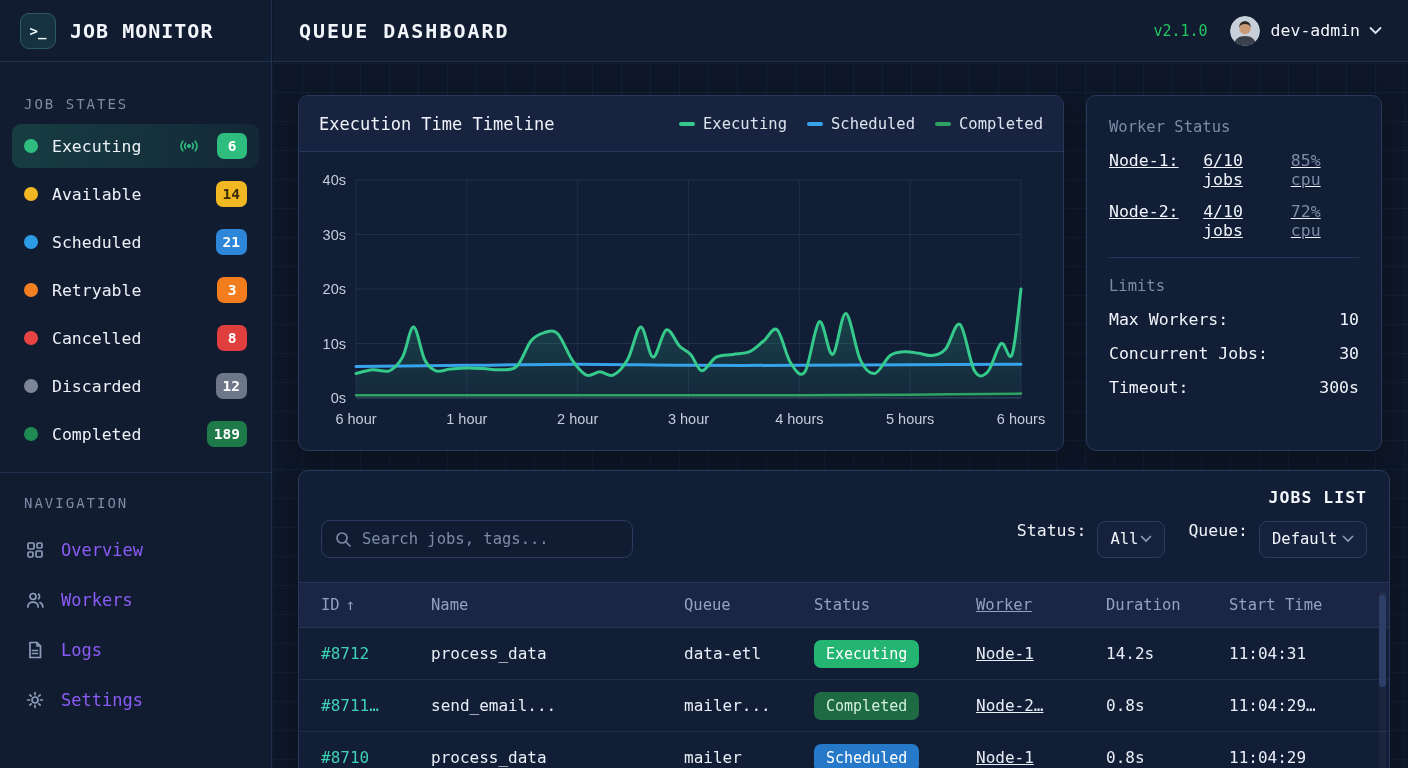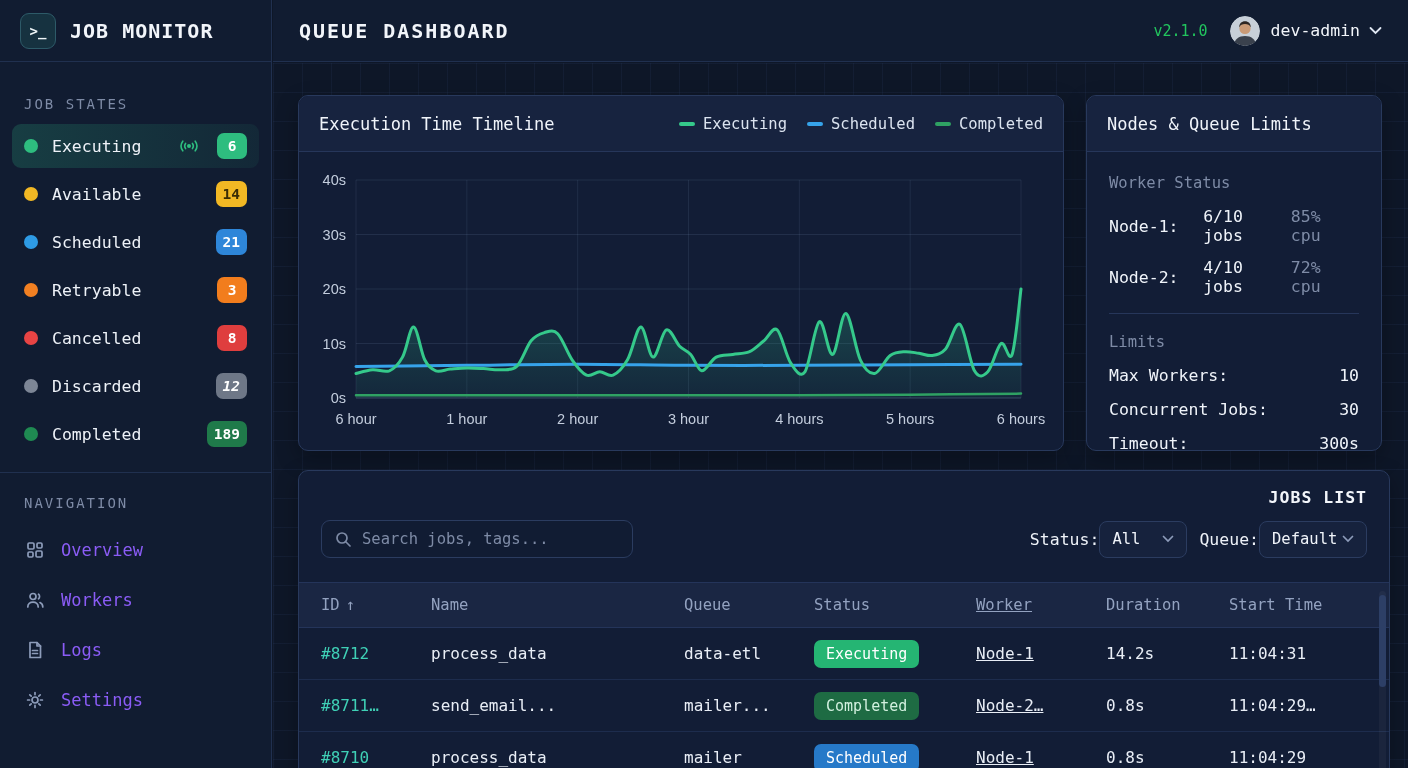--- a/index.html
+++ b/index.html
@@ -57,42 +57,42 @@
   .panel-title { font-size:17px; color:#f0f4fa; }
   .chart-panel { left:25px; top:32px; width:766px; height:356px; }
   .legend { margin-left:auto; display:flex; gap:20px; align-items:center; }
   .legend-item { display:flex; align-items:center; gap:8px; font-size:15.5px; color:#dbe3ef; }
   .legend-swatch { width:16px; height:4px; border-radius:2px; }
   .chart-body { position:absolute; left:0; top:56px; width:764px; height:298px; }
   
   .limits-panel { left:813px; top:32px; width:296px; height:356px; }
   .limits-body { padding:22px 22px 0; }
   .subhead { font-size:15.5px; color:#7e8ba6; margin-bottom:15px; }
-  .node-line { display:flex; align-items:center; font-size:16.5px; margin-bottom:13px; color:#f0f4fa; }
+  .node-line { display:flex; align-items:flex-start; font-size:16.5px; margin-bottom:13px; color:#f0f4fa;text-decoration:underline; }
   .node-name { width:96px; }
   .node-cpu { margin-left:auto; color:#7e8ba6; }
   .hr { border-top:1px solid #26365a; margin:17px 0 19px; }
   .limit-line { display:flex; justify-content:space-between; font-size:16.5px;
     margin-bottom:15px; color:#f0f4fa; }
   
   .jobs-panel { left:25px; top:407px; width:1092px; height:372px; }
   .jobs-head { padding:17px 22px 0; }
   .jobs-title { font-size:16.5px; font-weight:bold; letter-spacing:1px; color:#f2f5fa;text-align:right; }
   .jobs-controls { display:flex; align-items:center; margin-top:13px; }
   .search-box { width:312px; height:38px; border:1px solid #2b3c60; border-radius:9px;
     background:#111c33; display:flex; align-items:center; gap:10px; padding:4px 13px; }
   .search-box input { background:transparent; border:none; outline:none; flex:1;
     font-family:"DejaVu Sans Mono",monospace; font-size:15.5px; color:#dfe6f2; }
   .search-box input::placeholder { color:#7e8ba6; }
-  .filters { margin-left:auto; display:flex; align-items:center; }
+  .filters { margin-left:auto; display:flex; align-items:flex-start; gap:11px; }
   .filter-label { font-size:16.5px; color:#eef2f8; }
   .select { height:37px; border:1px solid #2b3c60; border-radius:8px; background:#16223d;
     display:flex; align-items:center; justify-content:space-between; padding:0 12px;
     font-size:15.5px; color:#f0f4fa; cursor:pointer; }
-  .select.w-status { width:88px; margin-right:12px; }
+  .select.w-status { width:68px; margin-right:12px; }
   .select.w-queue { width:108px; }
   .table { margin-top:24px; }
   .thead { height:46px; background:#1a2643; display:flex; align-items:center;
     border-top:1px solid #24345a; border-bottom:1px solid #24345a;
     color:#93a2c0; font-size:15.5px; padding:0 22px; }
   .trow { height:52px; display:flex; align-items:center; padding:0 22px;
     border-bottom:1px solid #1d2c4d; font-size:16px; color:#e9eef6; }
   .c0{width:110px;} .c1{width:253px;} .c2{width:130px;} .c3{width:162px;}
   .c4{width:130px;text-decoration:underline;} .c5{width:123px;} .c6{flex:1;}
   .cell-id { color:#3fd0b6; }
@@ -144,21 +144,21 @@
       <span class="state-badge" style="background: rgb(242, 125, 29); color: rgb(255, 255, 255);">3</span>
     </div>
     <div class="state-item">
       <span class="dot" style="background: rgb(232, 68, 68);"></span>
       <span class="state-label">Cancelled</span>
       <span class="state-badge" style="background: rgb(223, 62, 62); color: rgb(255, 255, 255);">8</span>
     </div>
     <div class="state-item">
       <span class="dot" style="background: rgb(125, 134, 150);"></span>
       <span class="state-label">Discarded</span>
-      <span class="state-badge" style="background: rgb(110, 119, 135); color: rgb(255, 255, 255); font-style: italic;">12</span>
+      <span class="state-badge" style="background: rgb(110, 119, 135); color: rgb(255, 255, 255);">12</span>
     </div>
     <div class="state-item">
       <span class="dot" style="background: rgb(31, 138, 82);"></span>
       <span class="state-label">Completed</span>
       <span class="state-badge" style="background: rgb(31, 122, 74); color: rgb(255, 255, 255);">189</span>
     </div>
   </div>
 
   <div class="side-divider"></div>
 
@@ -280,23 +280,20 @@
           <text x="722" y="272" text-anchor="middle" fill="#c3cddd" font-size="14.5" font-family="Liberation Sans, sans-serif">6 hours</text>
           <path d="M57 221.475C59.8,220.8 68.1,218.1 73.6 217.7C79.2,217.2 85.3,220.8 90.3 218.8C95.2,216.7 99.5,212.4 103.5 205.1C107.6,197.9 110.9,174.7 114.6 175.1C118.3,175.6 122.0,200.6 125.7 207.8C129.4,215.1 132.6,217.2 136.8 218.8C141.0,220.3 146.0,217.6 151.2 217.1C156.4,216.7 162.3,216.1 167.8 216.0C173.4,215.9 178.9,216.3 184.5 216.6C190.0,216.8 195.5,218.0 201.1 217.7C206.6,217.3 212.5,219.2 217.7 214.4C222.9,209.6 227.5,194.4 232.1 188.8C236.7,183.1 241.0,181.8 245.4 180.6C249.8,179.4 254.1,177.1 258.7 181.7C263.3,186.2 268.3,200.9 273.1 207.8C277.9,214.8 282.9,221.1 287.5 223.1C292.2,225.1 296.4,219.8 300.8 219.8C305.3,219.8 309.5,225.1 314.1 223.1C318.8,221.1 323.9,215.8 328.5 207.8C333.2,199.9 337.6,175.6 341.8 175.1C346.1,174.7 349.8,204.7 354.0 205.1C358.3,205.6 362.9,179.7 367.3 177.9C371.8,176.1 376.6,190.1 380.6 194.2C384.7,198.3 388.0,198.3 391.7 202.4C395.4,206.5 398.6,218.3 402.8 218.8C407.0,219.2 412.0,207.8 417.2 205.1C422.4,202.4 428.3,203.3 433.8 202.4C439.4,201.5 445.3,201.9 450.5 199.7C455.6,197.4 460.2,192.4 464.9 188.8C469.5,185.1 473.7,174.2 478.2 177.9C482.6,181.5 486.8,203.6 491.5 210.6C496.1,217.6 501.1,226.7 505.9 219.8C510.7,213.0 515.7,172.6 520.3 169.7C524.9,166.8 529.1,203.8 533.6 202.4C538.0,201.0 542.3,160.6 546.9 161.5C551.5,162.4 556.5,197.9 561.3 207.8C566.1,217.8 570.7,222.2 575.7 221.5C580.7,220.7 586.2,207.1 591.2 203.5C596.2,199.9 600.8,200.0 605.6 199.7C610.4,199.3 615.4,200.7 620.0 201.3C624.7,201.9 628.9,204.2 633.3 203.5C637.8,202.8 642.0,202.1 646.6 196.9C651.3,191.8 656.2,168.8 661.0 172.4C665.8,176.1 670.8,210.8 675.5 218.8C680.1,226.7 684.3,224.4 688.8 219.8C693.2,215.3 698.0,194.4 702.1 191.5C706.1,188.6 709.8,211.5 713.1 202.4C716.5,193.3 720.5,147.9 722.0 137.0L722 246 L57 246 Z" fill="url(#areaFill)" stroke="none"></path>
           <path d="M57 214.39C75.5,214.2 130.9,213.7 167.8 213.3C204.8,212.9 241.7,212.2 278.7 212.2C315.6,212.2 352.6,213.1 389.5 213.3C426.4,213.5 463.4,213.4 500.3 213.3C537.3,213.2 574.2,212.9 611.2 212.8C648.1,212.6 703.5,212.3 722.0 212.2" fill="none" stroke="#36a3ea" stroke-width="3" stroke-linecap="round" stroke-linejoin="round"></path>
           <path d="M57 243.275C75.5,243.3 130.9,243.3 167.8 243.3C204.8,243.3 241.7,243.3 278.7 243.3C315.6,243.3 352.6,243.3 389.5 243.3C426.4,243.3 463.4,243.4 500.3 243.3C537.3,243.2 574.2,243.0 611.2 242.7C648.1,242.5 703.5,241.8 722.0 241.6" fill="none" stroke="#2fa163" stroke-width="2.5" stroke-linecap="round" stroke-linejoin="round"></path>
           <path d="M57 221.475C59.8,220.8 68.1,218.1 73.6 217.7C79.2,217.2 85.3,220.8 90.3 218.8C95.2,216.7 99.5,212.4 103.5 205.1C107.6,197.9 110.9,174.7 114.6 175.1C118.3,175.6 122.0,200.6 125.7 207.8C129.4,215.1 132.6,217.2 136.8 218.8C141.0,220.3 146.0,217.6 151.2 217.1C156.4,216.7 162.3,216.1 167.8 216.0C173.4,215.9 178.9,216.3 184.5 216.6C190.0,216.8 195.5,218.0 201.1 217.7C206.6,217.3 212.5,219.2 217.7 214.4C222.9,209.6 227.5,194.4 232.1 188.8C236.7,183.1 241.0,181.8 245.4 180.6C249.8,179.4 254.1,177.1 258.7 181.7C263.3,186.2 268.3,200.9 273.1 207.8C277.9,214.8 282.9,221.1 287.5 223.1C292.2,225.1 296.4,219.8 300.8 219.8C305.3,219.8 309.5,225.1 314.1 223.1C318.8,221.1 323.9,215.8 328.5 207.8C333.2,199.9 337.6,175.6 341.8 175.1C346.1,174.7 349.8,204.7 354.0 205.1C358.3,205.6 362.9,179.7 367.3 177.9C371.8,176.1 376.6,190.1 380.6 194.2C384.7,198.3 388.0,198.3 391.7 202.4C395.4,206.5 398.6,218.3 402.8 218.8C407.0,219.2 412.0,207.8 417.2 205.1C422.4,202.4 428.3,203.3 433.8 202.4C439.4,201.5 445.3,201.9 450.5 199.7C455.6,197.4 460.2,192.4 464.9 188.8C469.5,185.1 473.7,174.2 478.2 177.9C482.6,181.5 486.8,203.6 491.5 210.6C496.1,217.6 501.1,226.7 505.9 219.8C510.7,213.0 515.7,172.6 520.3 169.7C524.9,166.8 529.1,203.8 533.6 202.4C538.0,201.0 542.3,160.6 546.9 161.5C551.5,162.4 556.5,197.9 561.3 207.8C566.1,217.8 570.7,222.2 575.7 221.5C580.7,220.7 586.2,207.1 591.2 203.5C596.2,199.9 600.8,200.0 605.6 199.7C610.4,199.3 615.4,200.7 620.0 201.3C624.7,201.9 628.9,204.2 633.3 203.5C637.8,202.8 642.0,202.1 646.6 196.9C651.3,191.8 656.2,168.8 661.0 172.4C665.8,176.1 670.8,210.8 675.5 218.8C680.1,226.7 684.3,224.4 688.8 219.8C693.2,215.3 698.0,194.4 702.1 191.5C706.1,188.6 709.8,211.5 713.1 202.4C716.5,193.3 720.5,147.9 722.0 137.0" fill="none" stroke="#35c98b" stroke-width="3" stroke-linecap="round" stroke-linejoin="round"></path>
         </svg>
     </div>
   </div>
 
   <div class="panel limits-panel">
-    <div class="panel-head">
-      <div class="panel-title">Nodes &amp; Queue Limits</div>
-    </div>
     <div class="limits-body">
       <div class="subhead">Worker Status</div>
       <div class="node-line">
         <span class="node-name">Node-1:</span>
         <span>6/10 jobs</span>
         <span class="node-cpu">85% cpu</span>
       </div>
       <div class="node-line">
         <span class="node-name">Node-2:</span>
         <span>4/10 jobs</span>

